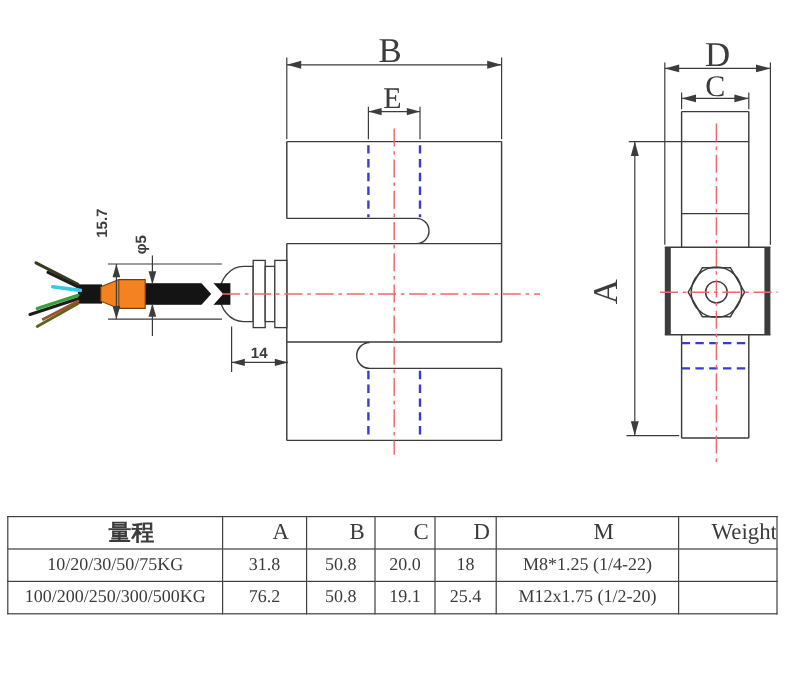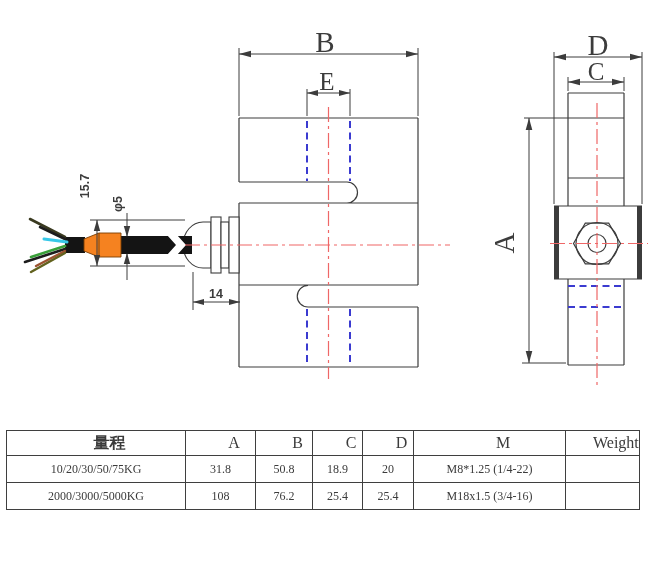--- a/index.html
+++ b/index.html
@@ -2,23 +2,23 @@
 <html><head>
 <meta charset="utf-8">
 <style>
   html,body{margin:0;padding:0;background:#ffffff;}
   #stage{position:relative;width:660px;height:568px;background:#ffffff;overflow:hidden;
          font-family:"Liberation Serif", serif;}
   #drawing{position:absolute;left:0;top:0;}
   
   #spec-table{position:absolute;left:6px;top:430px;border-collapse:collapse;table-layout:fixed;}
   #spec-table td,#spec-table th{border:1.5px solid #3f3f3f;text-align:center;vertical-align:middle;
-        font-family:"Liberation Serif", serif;font-size:12px;color:#3b3b3b;
+        font-family:"Liberation Serif", serif;font-size:15px;color:#3b3b3b;
         padding:0;overflow:hidden;white-space:nowrap;}
-  #spec-table th{font-weight:bold;font-size:16px;height:24px;padding-left:27px;}
+  #spec-table th{font-weight:bold;font-size:19px;height:24px;padding-left:27px;}
   #spec-table td{height:26px;}
   .c0{width:179px;} .c1{width:70px;} .c2{width:57px;} .c3{width:50px;}
   .c4{width:51px;} .c5{width:152px;} .c6{width:62px;}
   #spec-table th.letter{font-weight:normal;}
   text{fill:#3c3c3c;}
   .dimletter{font-family:"Liberation Serif", serif;font-size:29px;}
   .dimletter.small{font-size:25px;}
   .dimnum{font-family:"Liberation Sans", sans-serif;font-size:12.5px;font-weight:bold;}
 </style>
 </head>
@@ -192,30 +192,30 @@
     <th class="letter">B</th>
     <th class="letter">C</th>
     <th class="letter">D</th>
     <th class="letter">M</th>
     <th class="letter">Weight</th>
   </tr>
   <tr>
     <td>10/20/30/50/75KG</td>
     <td>31.8</td>
     <td>50.8</td>
-    <td>18.9</td>
-    <td>20</td>
+    <td>20.0</td>
+    <td>18</td>
     <td>M8*1.25 (1/4-22)</td>
     <td></td>
   </tr>
   <tr>
-    <td>2000/3000/5000KG</td>
-    <td>108</td>
+    <td>100/200/250/300/500KG</td>
     <td>76.2</td>
+    <td>50.8</td>
+    <td>19.1</td>
     <td>25.4</td>
-    <td>25.4</td>
-    <td>M18x1.5 (3/4-16)</td>
+    <td>M12x1.75 (1/2-20)</td>
     <td></td>
   </tr>
 </tbody>
     </table>
 
 </div>
 
 </body></html>

